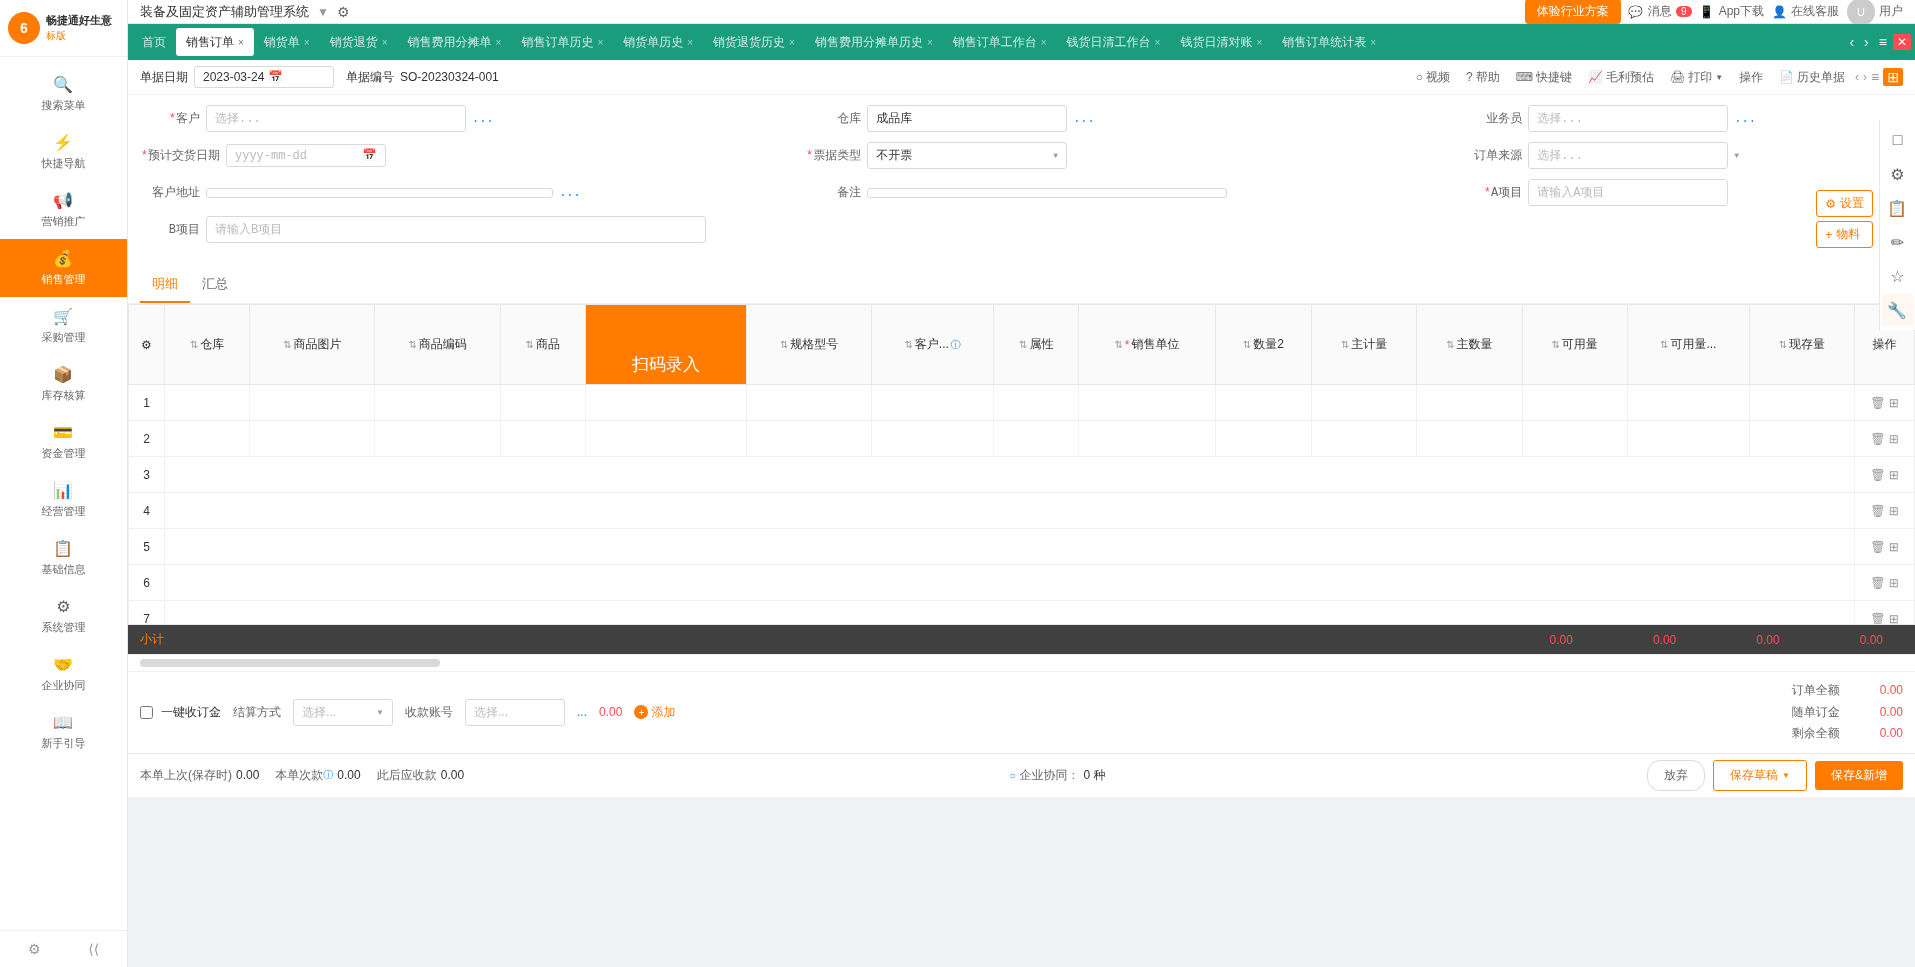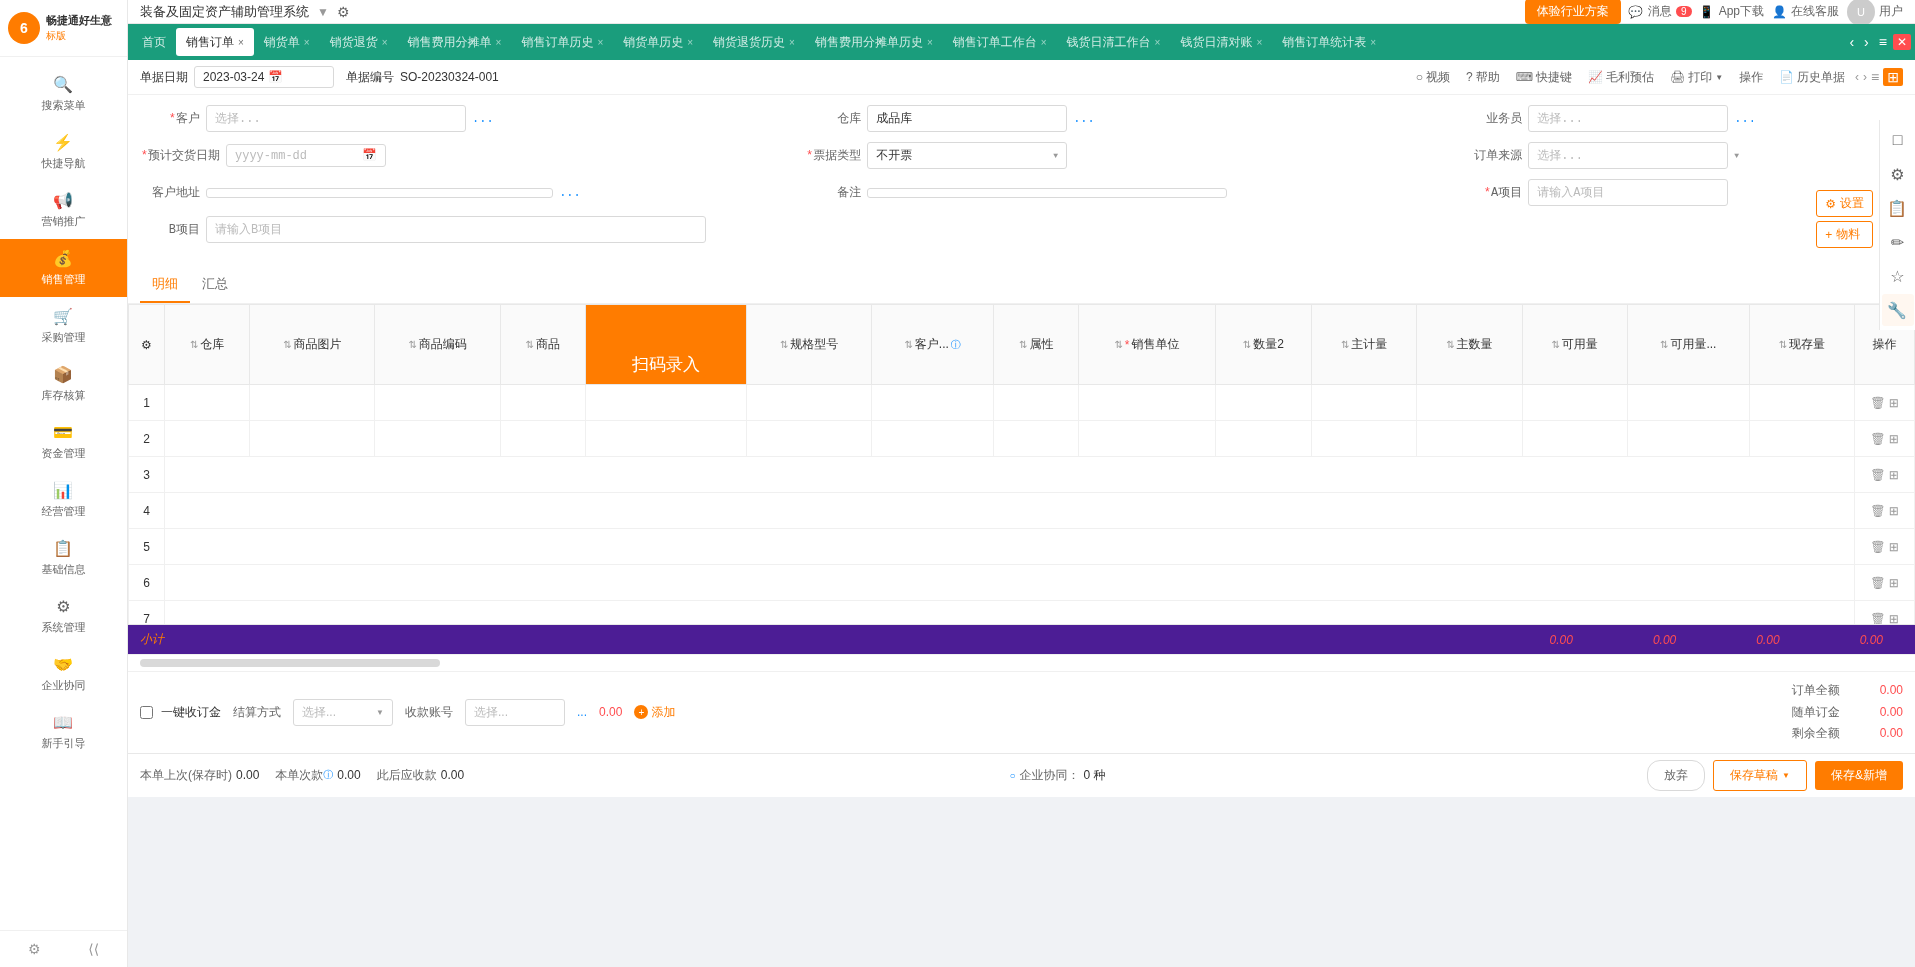--- a/index.html
+++ b/index.html
@@ -602,21 +602,21 @@
                 <td colspan="15"></td>
                 <td class="col-actions">
                   <span style="cursor:pointer;color:#999;">🗑</span>
                   <span style="cursor:pointer;color:#999;">⊞</span>
                 </td>
               </tr>
             </tbody>
           </table>
         </div>
 
-        <div style="display:flex;align-items:center;background:#4c1d95;border-top:1px solid #e8e8e8;padding:6px 12px;font-size:12px;font-style:italic;">
+        <div style="display:flex;align-items:center;background:#404040;border-top:1px solid #e8e8e8;padding:6px 12px;font-size:12px;">
           <span style="color:#ff7c00;font-weight:500;min-width:60px;">小计</span>
           <div style="flex:1;display:flex;justify-content:flex-end;gap:80px;padding-right:20px;">
             <span style="color:#ff4d4f;font-weight:500;">0.00</span>
             <span style="color:#ff4d4f;font-weight:500;">0.00</span>
             <span style="color:#ff4d4f;font-weight:500;">0.00</span>
             <span style="color:#ff4d4f;font-weight:500;">0.00</span>
           </div>
         </div>
 
         <div style="padding:4px 12px;background:#fff;border-top:1px solid #f0f0f0;">

